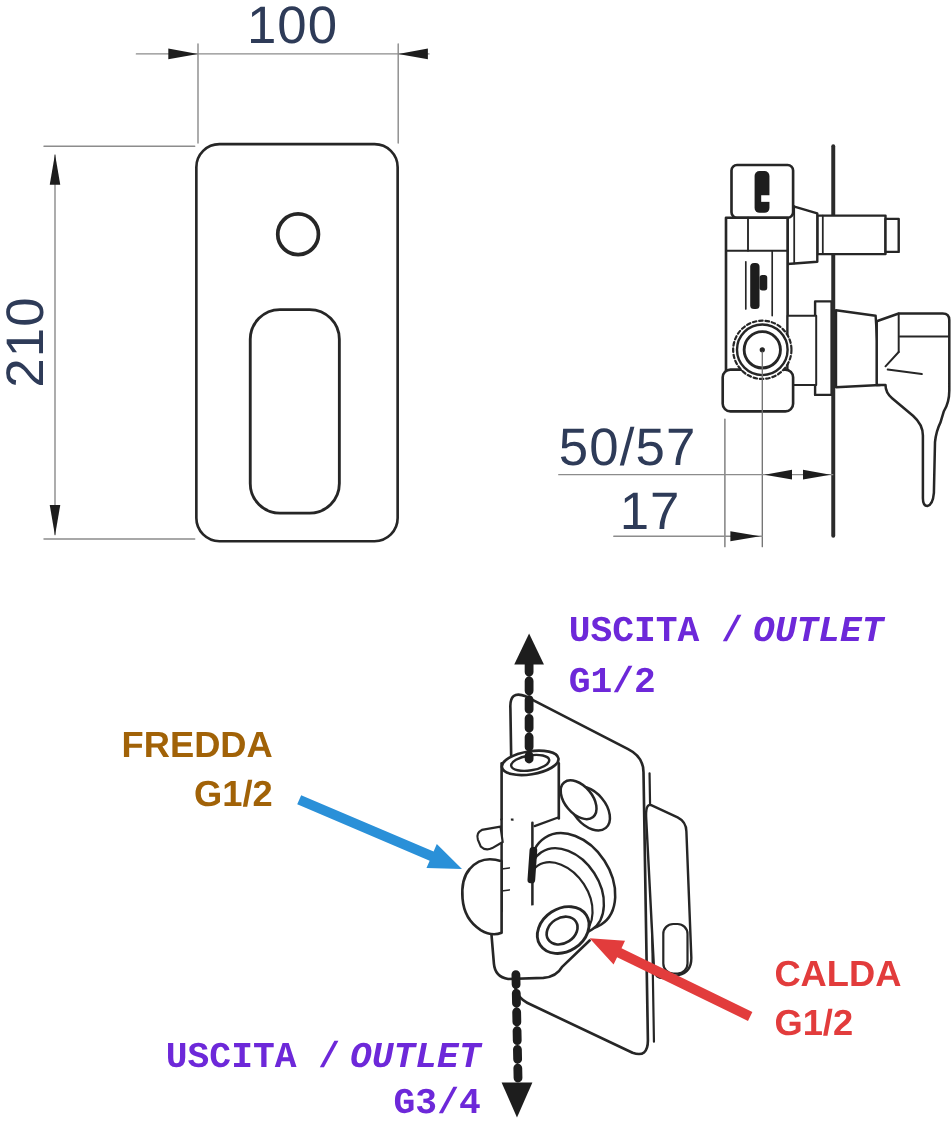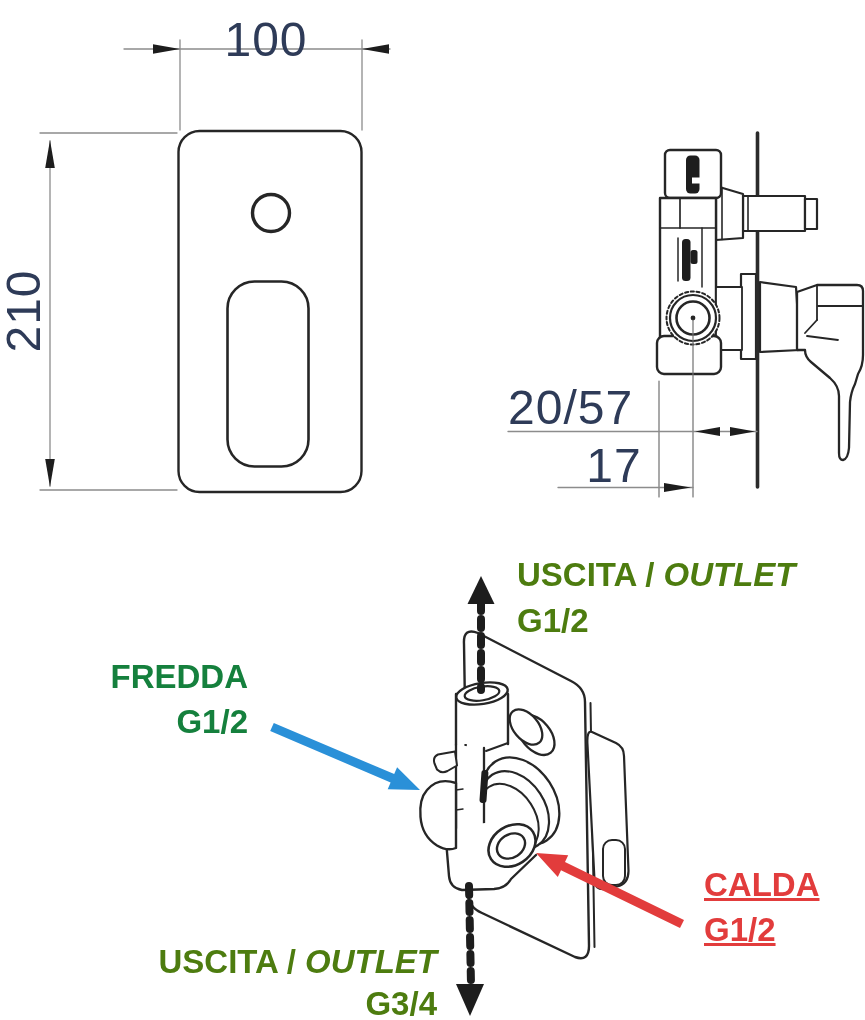--- a/index.html
+++ b/index.html
@@ -2,23 +2,23 @@
 <html><head>
 <meta charset="utf-8">
 <style>
   html,body{margin:0;padding:0;background:#fff;}
   .canvas{position:relative;width:865px;height:1020px;background:#ffffff;overflow:hidden;
           font-family:"Liberation Sans", sans-serif;}
   svg{position:absolute;left:0;top:0;}
   .txt{position:absolute;white-space:nowrap;}
   .dim{font-size:48px;line-height:48px;font-weight:400;color:#2e3b58;letter-spacing:1px;}
   .lbl{font-size:33px;font-weight:700;}
-  .navy{color:#4d7c0f;}
-  .blue{color:#15803d;}
-  .red{color:#e23c3c;text-decoration:underline;}
+  .navy{color:#6d28d9;font-family:Liberation Mono, monospace;}
+  .blue{color:#a16207;}
+  .red{color:#e23c3c;}
   .it{font-style:italic;margin-left:9px;}
   .rt{text-align:right;}
   .rot{transform:rotate(-90deg);transform-origin:center center;text-align:center;}
 </style>
 </head>
 <body>
 
 <div class="canvas">
 
 <svg width="865" height="1020" viewBox="0 0 865 1020">
@@ -134,27 +134,27 @@
 
     <line x1="481" y1="602" x2="481" y2="690" stroke="#1d1d1d" stroke-width="8" stroke-dasharray="9 8"></line>
     <polygon points="481,576 467.5,604 494.5,604" fill="#1d1d1d"></polygon>
     <line x1="469" y1="886" x2="471" y2="984" stroke="#1d1d1d" stroke-width="8" stroke-dasharray="9 8"></line>
     <polygon points="470,1016 456,984 484,984" fill="#1d1d1d"></polygon>
     <polygon points="270.2,731.1 390.6,782.4 387.7,789.2 420,790 397.1,767.2 394.2,774.1 273.8,722.9" fill="#2a90d8"></polygon>
     <polygon points="680,928.1 561,870.2 557.8,876.9 536,853 568.2,855.3 565,862.1 684,919.9" fill="#e23c3c"></polygon>
   </g>
 </svg>
 
-  <div class="txt dim" style="left:180px;top:16px;width:172px;text-align:center;">100</div>
+  <div class="txt dim" style="left:180px;top:0px;width:172px;text-align:center;">100</div>
 
   <div class="txt dim rot" style="left:-21px;top:289px;width:86px;height:44px;">210</div>
 
-  <div class="txt dim" style="left:508px;top:384px;">20/57</div>
+  <div class="txt dim" style="left:508px;top:384px;">50/57</div>
 
-  <div class="txt dim" style="left:579px;top:442px;width:70px;text-align:center;">17</div>
+  <div class="txt dim" style="left:556px;top:442px;width:70px;text-align:center;">17</div>
 
   <div class="txt lbl navy" style="left:517px;top:552px;line-height:46px;">
     <div><span>USCITA /</span><span class="it">OUTLET</span></div>
     <div>G1/2</div>
   </div>
 
   <div class="txt lbl blue rt" style="left:60px;top:655px;width:188px;line-height:44.5px;">
     <div>FREDDA</div>
     <div>G1/2</div>
   </div>

